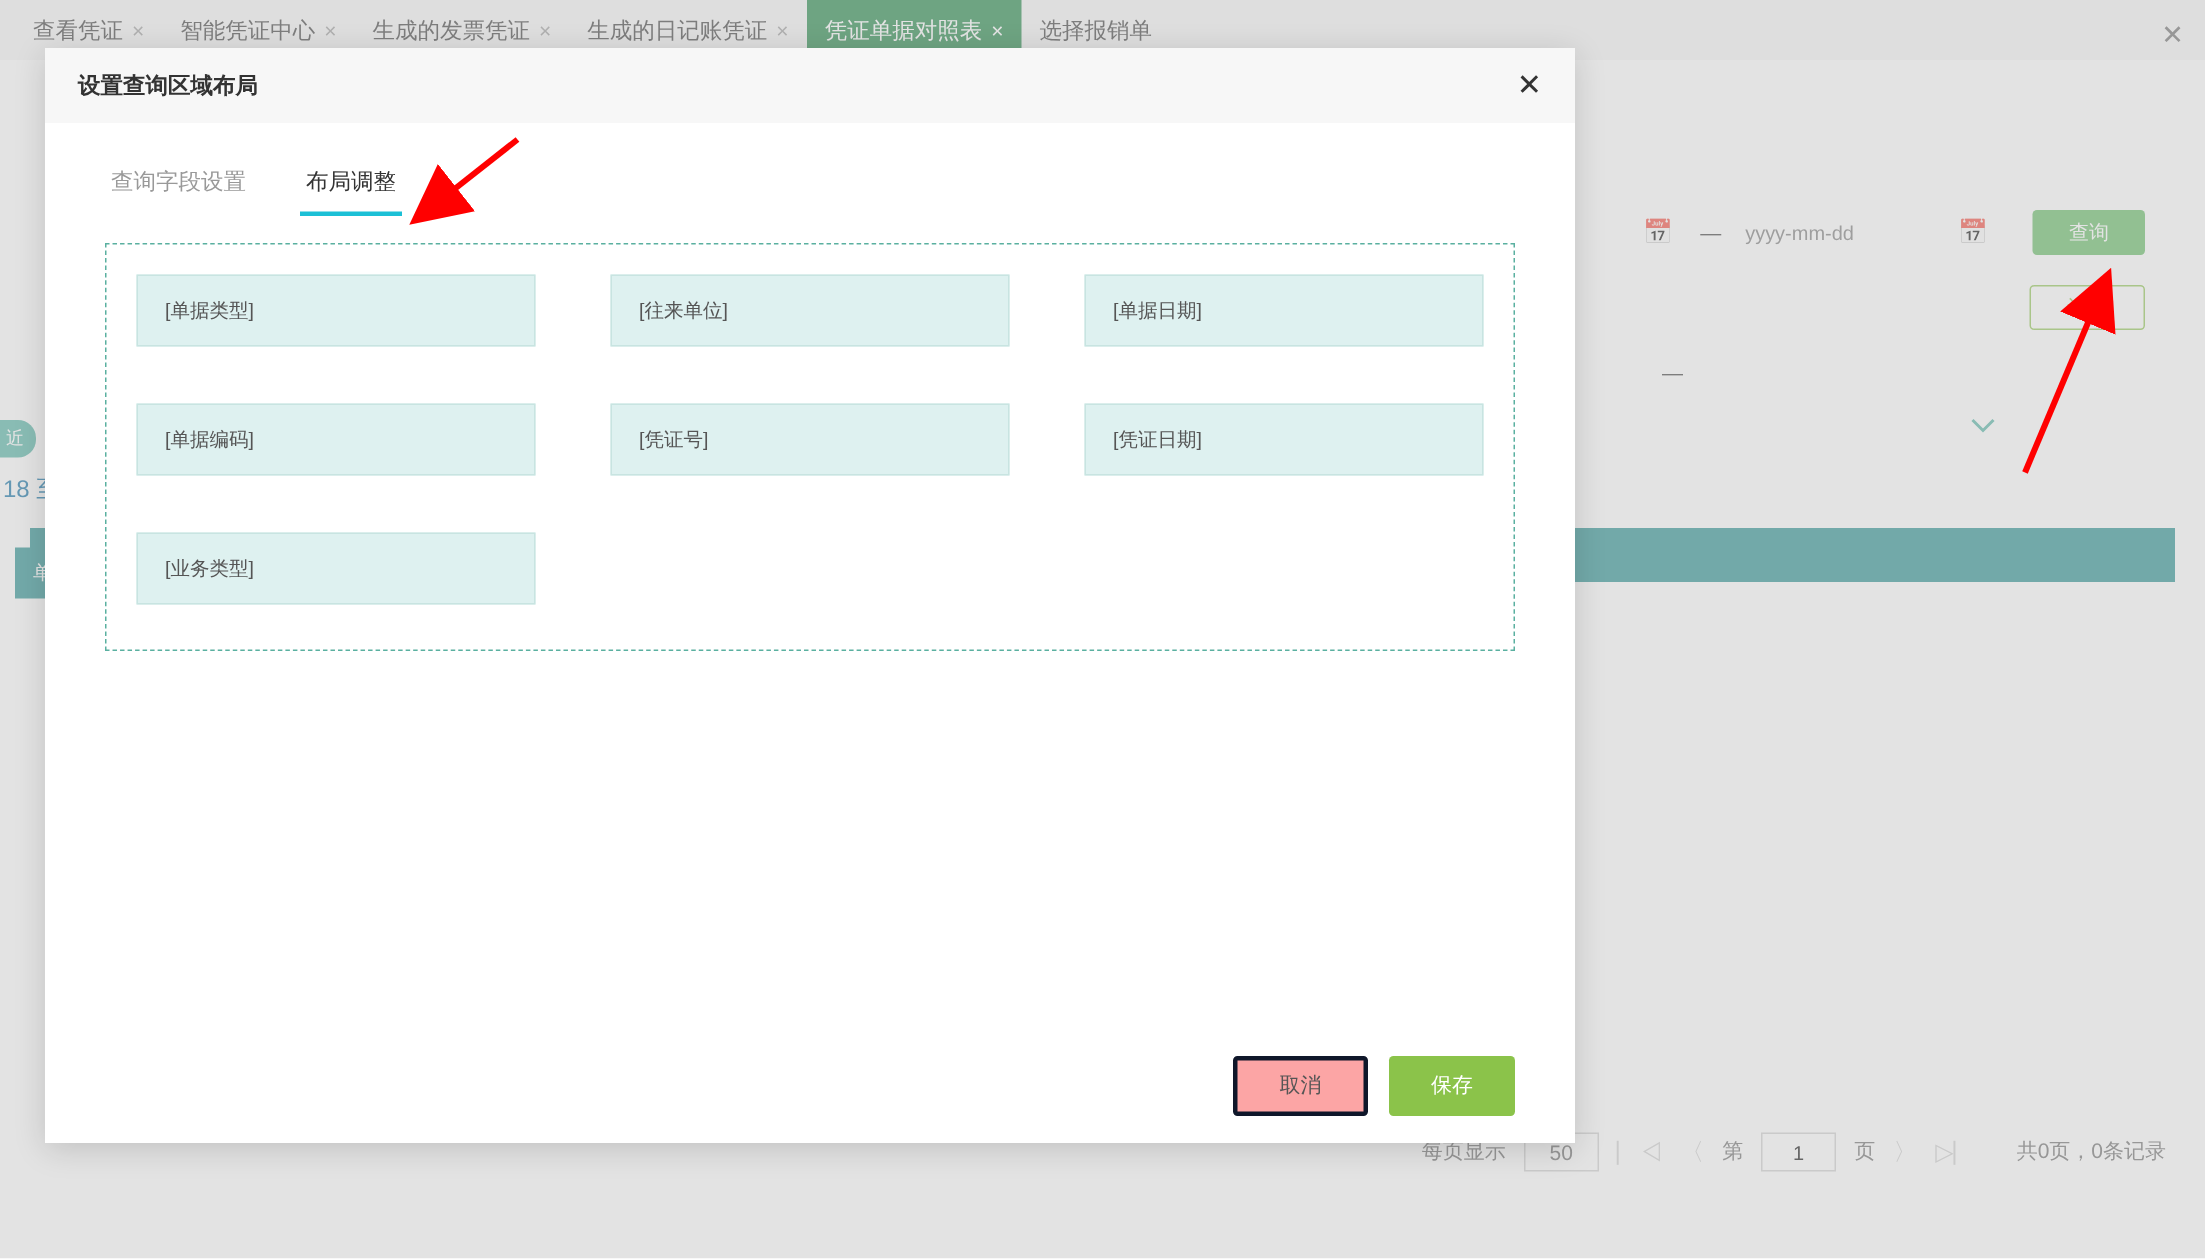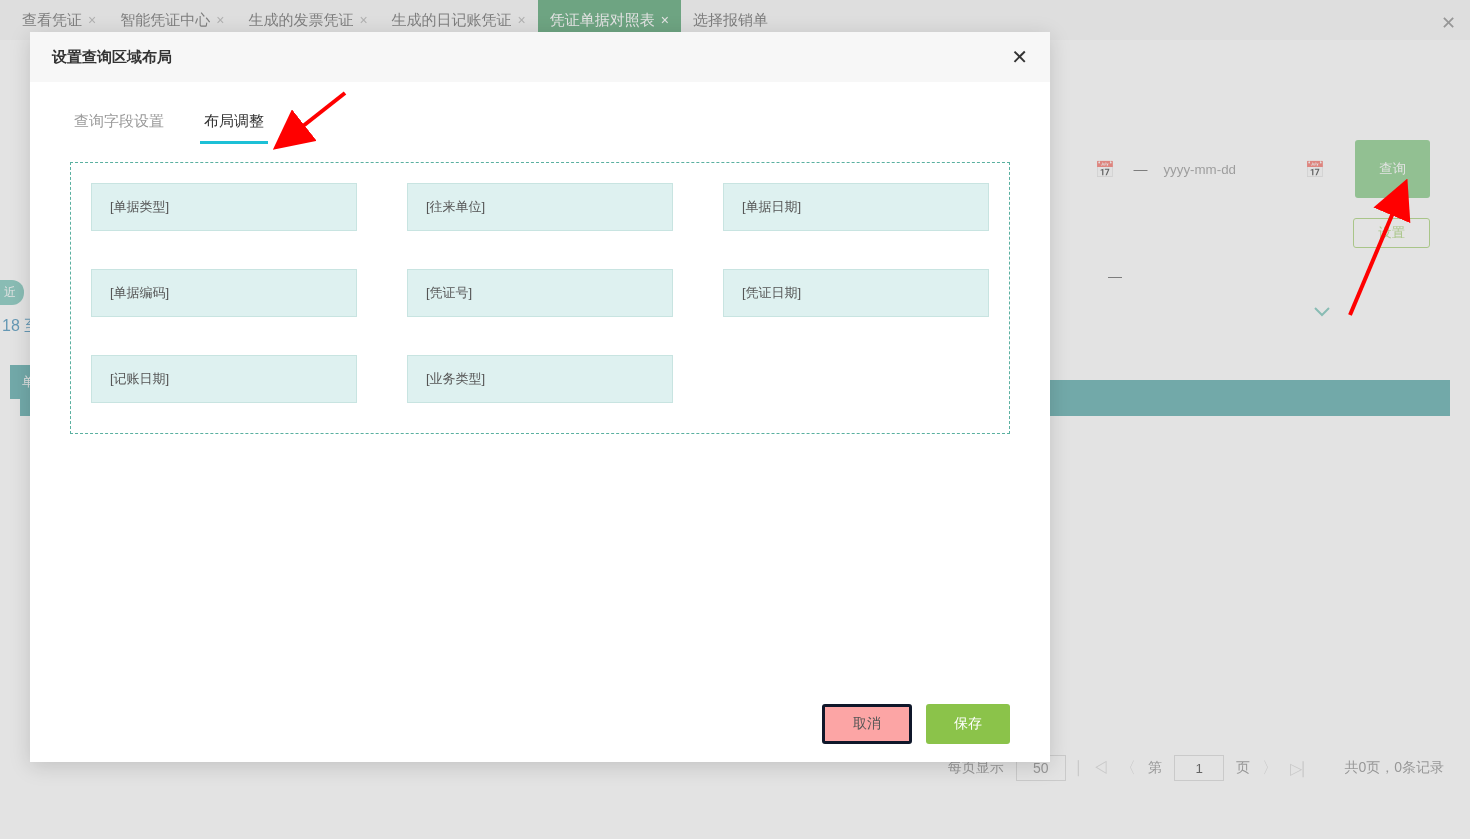--- a/index.html
+++ b/index.html
@@ -100,21 +100,21 @@
     
     .bg-separator {
       margin: 0 8px;
       color: #333;
     }
     
     .bg-query-btn {
       background: #5cb85c;
       color: #fff;
       border: none;
-      padding: 20px 24px;
+      padding: 6px 24px;
       border-radius: 3px;
       cursor: pointer;
       margin-left: 20px;
     }
     
     .bg-settings-btn {
       background: #fff;
       color: #8bc34a;
       border: 1px solid #8bc34a;
       padding: 5px 24px;
@@ -421,21 +421,20 @@
     </div>
 
     <div class="layout-container">
       <div class="layout-grid">
         <div class="layout-item">[单据类型]</div>
         <div class="layout-item">[往来单位]</div>
         <div class="layout-item">[单据日期]</div>
         <div class="layout-item">[单据编码]</div>
         <div class="layout-item">[凭证号]</div>
         <div class="layout-item">[凭证日期]</div>
-        <div class="layout-item">[记账日期]</div>
         <div class="layout-item">[业务类型]</div>
       </div>
     </div>
   </div>
 
   <div class="modal-footer">
     <button class="btn-cancel">取消</button>
     <button class="btn-save">保存</button>
   </div>
 </div>

